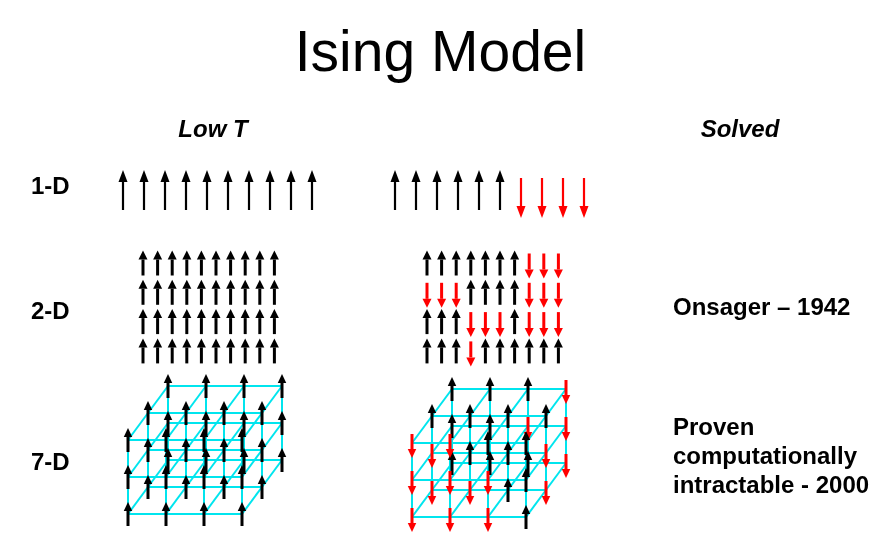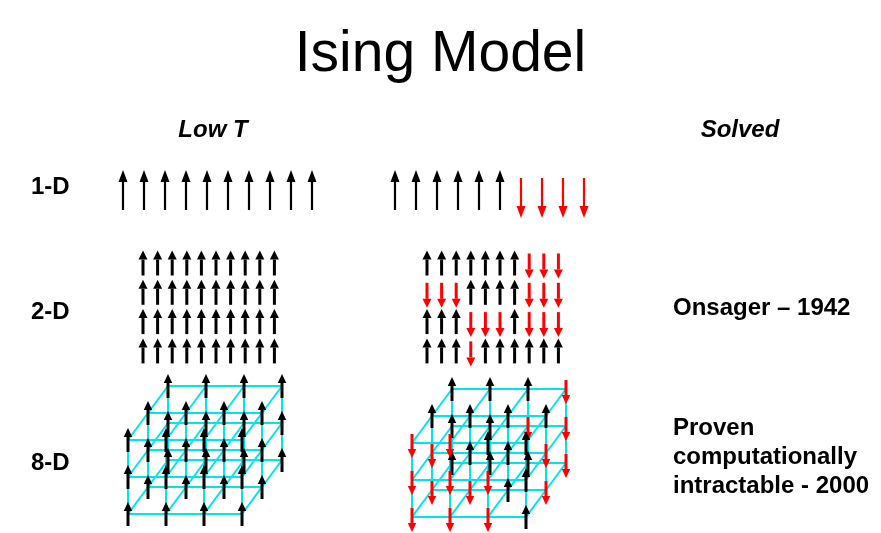--- a/index.html
+++ b/index.html
@@ -32,21 +32,21 @@
 <body>
 
 <div class="slide">
   <div class="title">Ising Model</div>
 
   <div class="colhead" id="head-low">Low T</div>
   <div class="colhead" id="head-solved">Solved</div>
 
   <div class="rowlabel" id="label-1d">1-D</div>
   <div class="rowlabel" id="label-2d">2-D</div>
-  <div class="rowlabel" id="label-3d">8-D</div>
+  <div class="rowlabel" id="label-3d">7-D</div>
 
   <svg class="panel" id="p1low" width="225" height="62">
       <line x1="11" y1="46" x2="11" y2="18" stroke="#000000" stroke-width="2.2"></line>
       <polygon points="11,6 6.5,18 15.5,18" fill="#000000"></polygon>
       <line x1="32" y1="46" x2="32" y2="18" stroke="#000000" stroke-width="2.2"></line>
       <polygon points="32,6 27.5,18 36.5,18" fill="#000000"></polygon>
       <line x1="53" y1="46" x2="53" y2="18" stroke="#000000" stroke-width="2.2"></line>
       <polygon points="53,6 48.5,18 57.5,18" fill="#000000"></polygon>
       <line x1="74" y1="46" x2="74" y2="18" stroke="#000000" stroke-width="2.2"></line>
       <polygon points="74,6 69.5,18 78.5,18" fill="#000000"></polygon>

